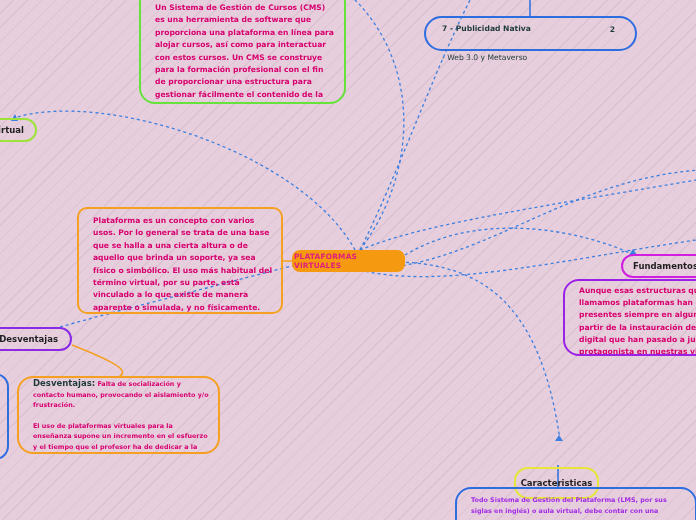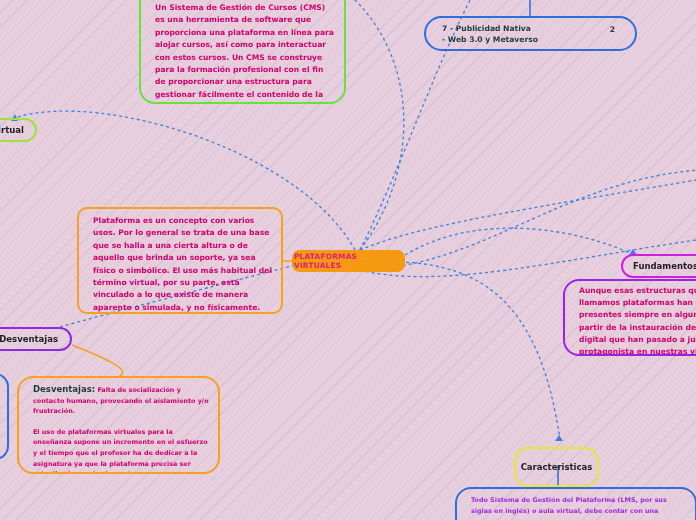--- a/index.html
+++ b/index.html
@@ -17,23 +17,23 @@
   #cms-note { left:139px; top:-14px; width:207px; height:118px; border-color:#66e33a; border-radius:16px; padding:14px 8px 6px 14px; color:#d8006e; }
   #publicidad { left:424px; top:16px; width:213px; height:35px; border-color:#2e6de0; border-radius:18px; padding:5px 16px; color:#1e3a3a; font-size:7.6px; line-height:11px; white-space:nowrap;}
   #publicidad .n2 { position:absolute; right:20px; top:6px; }
   #virtual { left:-30px; top:118px; width:67px; height:24px; border-color:#9de33a; justify-content:flex-end; padding-right:11px; }
   #plataforma-note { left:77px; top:207px; width:206px; height:107px; border-color:#f5a020; border-radius:10px; padding:6px 8px 6px 14px; color:#d8006e; }
   #central { left:292px; top:250px; width:113px; height:22px; background:#f59a10; border-color:#f59a10; border-radius:8px; color:#e0207a; font-size:7.4px; font-weight:bold; display:flex; align-items:center; justify-content:center; letter-spacing:0.2px;}
   #fundamentos { left:621px; top:254px; width:100px; height:24px; border-color:#d11ee0; padding-left:10px; }
   #fund-note { left:563px; top:279px; width:160px; height:77px; border-color:#9a22e6; border-radius:16px; padding:4px 8px 4px 14px; color:#d8006e; font-size:7.6px; line-height:12.2px; white-space:nowrap; }
   #ventajas { left:-40px; top:327px; width:112px; height:24px; border-color:#8a2ae6; justify-content:flex-end; padding-right:12px; }
   #blue-left { left:-30px; top:373px; width:39px; height:87px; border-color:#2e6de0; border-radius:14px; }
-  #desv-note { left:17px; top:376px; width:203px; height:98px; border-color:#f5a020; border-radius:16px; padding:6px 8px 6px 14px; color:#d8006e; font-size:6.4px; line-height:10.6px; }
+  #desv-note { left:17px; top:376px; width:203px; height:78px; border-color:#f5a020; border-radius:16px; padding:0 8px 6px 14px; color:#d8006e; font-size:6.4px; line-height:10.6px; }
   #desv-note .lbl { color:#1e3a3a; font-size:8.5px; }
-  #caracteristicas { left:514px; top:447px; width:85px; height:40px; border-color:#e6e63a; justify-content:center;align-items:center; }
+  #caracteristicas { left:514px; top:467px; width:85px; height:32px; border-color:#e6e63a; justify-content:center;align-items:center; }
   #car-note { left:455px; top:487px; width:242px; height:60px; border-color:#2e6de0; border-radius:16px; padding:6px 8px 6px 14px; color:#a22ae6; font-size:6.4px; line-height:10.6px; }
   p { margin:0; }
 </style>
 </head>
 <body>
 
 <svg class="links" viewBox="0 0 696 520">
   <g fill="none" stroke="#3b7fe0" stroke-width="1.3" stroke-dasharray="3,3">
     <path d="M360 250 C 420 170, 420 60, 350 -5"></path>
     <path d="M360 250 C 400 170, 430 80, 470 0"></path>
@@ -57,21 +57,21 @@
     <polygon points="555,441 559,435 563,441"></polygon>
   </g>
 </svg>
 
 <div id="cms-note" class="node note">
   <p>Un Sistema de Gestión de Cursos (CMS) es una herramienta de software que proporciona una plataforma en línea para alojar cursos, así como para interactuar con estos cursos. Un CMS se construye para la formación profesional con el fin de proporcionar una estructura para gestionar fácilmente el contenido de la formación</p>
 </div>
 
 <div id="publicidad" class="node">
   <p style="font-weight:bold;">7 - Publicidad Nativa</p>
-  <p style="font-weight:bold;">- Web 3.0 y Metaverso</p>
+  <p style="font-weight:normal;margin-top:18px;">- Web 3.0 y Metaverso</p>
   <span class="n2" style="font-weight:bold;">2</span>
 </div>
 
 <div id="virtual" class="node topic">
   <span>Virtual</span>
 </div>
 
 <div id="plataforma-note" class="node note">
   <p> Plataforma es un concepto con varios usos. Por lo general se trata de una base que se halla a una cierta altura o de aquello que brinda un soporte, ya sea físico o simbólico. El uso más habitual del término virtual, por su parte, está vinculado a lo que existe de manera aparente o simulada, y no físicamente.</p>
 </div>

